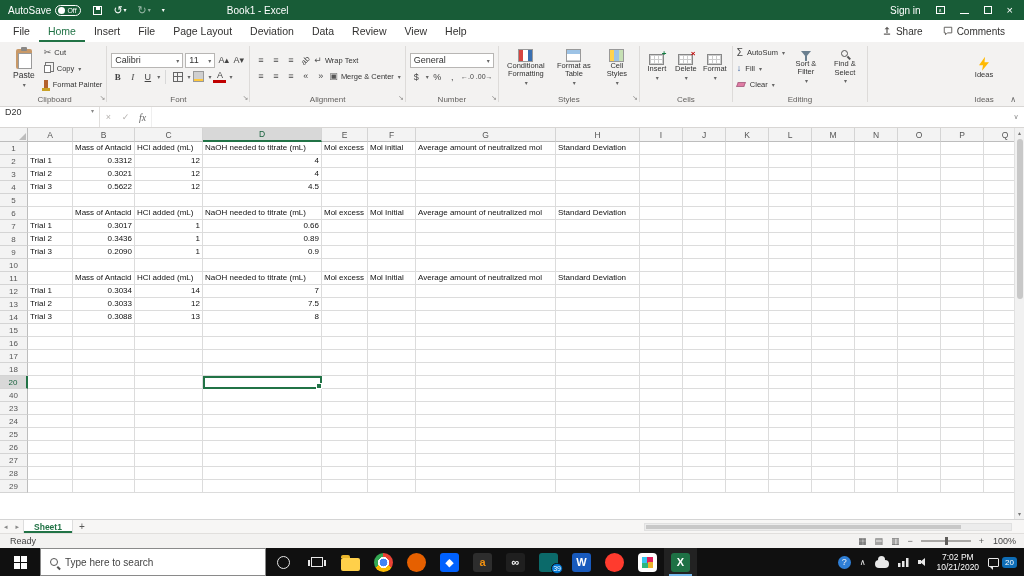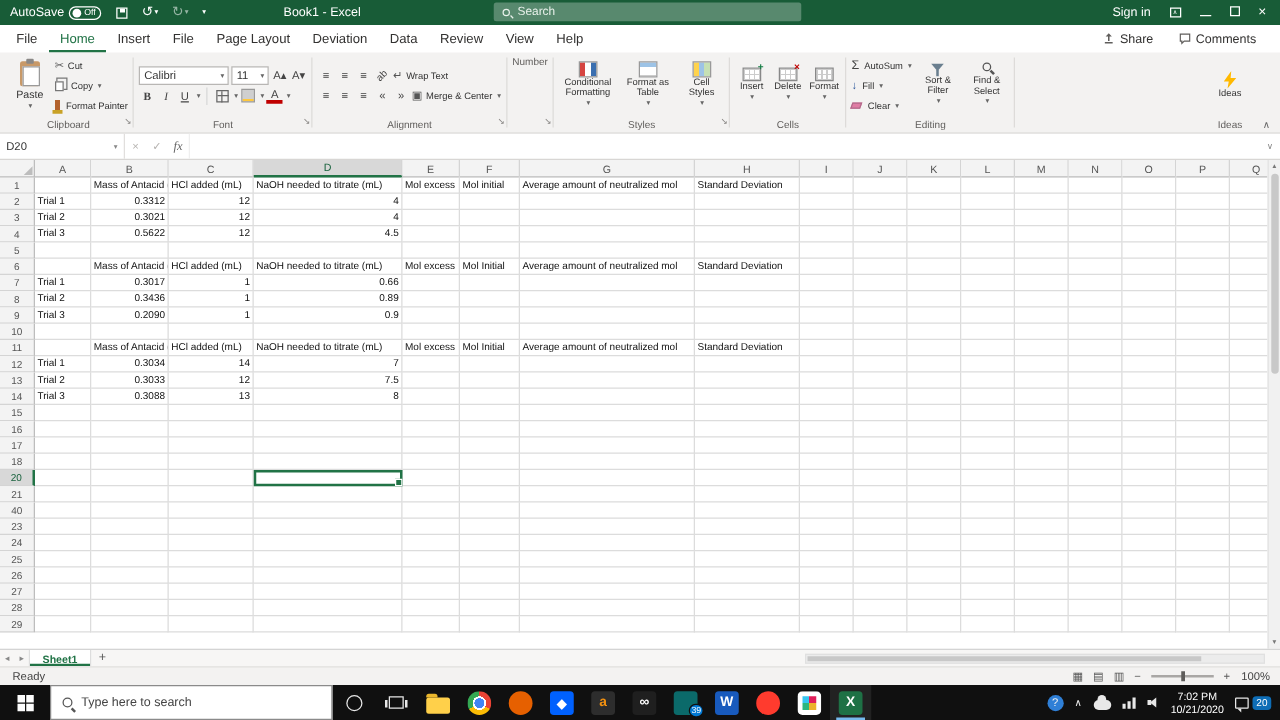--- a/index.html
+++ b/index.html
@@ -81,21 +81,21 @@
   .ic-mag{width:7px;height:7px;border:1.5px solid #555;border-radius:50%;position:relative;margin-bottom:3px;}
   .ic-mag::after{content:"";position:absolute;left:5px;top:6px;width:4px;height:1.5px;background:#555;transform:rotate(45deg);}
   .ic-bolt{width:10px;height:14px;background:#ffb900;clip-path:polygon(60% 0,0 60%,40% 60%,30% 100%,100% 40%,55% 40%);}
   .ic-eraser{width:8px;height:5px;background:#e07ca4;border:1px solid #b06a8a;transform:skewX(-20deg);margin-right:2px;}
   .sigma{font-size:10px;color:#444;margin-right:1px;}
   .fillarrow{color:#2b579a;font-size:9px;margin-right:1px;}
   .grp-ideas{margin-left:auto;margin-right:16px;}
 
   
   .formulabar{position:absolute;top:107px;left:0;right:0;height:21px;background:#fff;border-bottom:1px solid #d8d6d4;display:flex;align-items:stretch;}
-  .namebox{width:100px;border-right:1px solid #e1dfdd;display:flex;align-items:center;justify-content:space-between;padding:0 5px;font-size:9px;color:#333;}
+  .namebox{width:100px;border-right:1px solid #e1dfdd;display:flex;justify-content:space-between;padding:0 5px;font-size:9px;color:#333;}
   .nb-dd{color:#888;font-size:6px;}
   .fb-btn{width:17px;display:flex;align-items:center;justify-content:center;font-size:9px;color:#b5b2af;}
   .fb-fx{color:#666;font-family:"Liberation Serif",serif;font-style:italic;font-size:10px;}
   .fb-input{flex:1;border-left:1px solid #efefef;}
   .fb-exp{width:16px;display:flex;align-items:center;justify-content:center;color:#888;font-size:7px;}
 
   
   .sheet{position:absolute;top:128px;left:0;width:1014px;height:391px;overflow:hidden;background:#fff;}
   .ghead{display:flex;height:14px;}
   .corner{width:28px;flex:0 0 28px;background: #f3f3f3;border-right:1px solid #bdbdbd;border-bottom:1px solid #bdbdbd;position:relative;}
@@ -190,24 +190,20 @@
       <span class="qat-icn">
           <span class="save-icon"></span>
         </span>
       <span class="qat-icn">↺<span class="qat-dd">▾</span></span>
       <span class="qat-icn dim">↻<span class="qat-dd">▾</span></span>
       <span class="qat-icn">
           <span class="qat-dd">▾</span>
         </span>
     </div>
     <div class="doc-title">Book1 - Excel</div>
-    <div class="tb-search">
-      <span class="mag"></span>
-      <span>Search</span>
-    </div>
     <div class="tb-right">
       <span>Sign in</span>
       <span class="rdo-icon">∧</span>
       <span><span class="min-bar"></span></span>
       <span><span class="max-box"></span></span>
       <span class="close-x">×</span>
     </div>
   </div>
 
   <div class="menubar">
@@ -329,20 +325,36 @@
               <span>Merge &amp; Center</span>
               <span class="dd">▾</span>
             </div>
         </div>
       </div>
       <div class="rlabel"><span>Alignment</span><span class="launch">↘</span></div>
     </div>
     <div class="rdiv"></div>
 
     <div class="rgroup">
+      <div class="rbody colstack">
+        <div class="row">
+          <div class="combo w84">
+              <span>General</span>
+              <span class="dd">▾</span>
+            </div>
+        </div>
+        <div class="row">
+          <div class="tbtn">$</div>
+            <span class="dd">▾</span>
+          <div class="tbtn">%</div>
+          <div class="tbtn">,</div>
+          <div class="tbtn tiny">←.0</div>
+          <div class="tbtn tiny">.00→</div>
+        </div>
+      </div>
       <div class="rlabel"><span>Number</span><span class="launch">↘</span></div>
     </div>
     <div class="rdiv"></div>
 
     <div class="rgroup">
       <div class="rbody">
         <div class="vbtn" style="width:46px">
           <span class="ic-cf"></span>
           <span>Conditional Formatting</span>
             <span class="dd">▾</span>
@@ -844,40 +856,20 @@
           <div class="cell" style="width: 43px;"></div>
           <div class="cell" style="width: 43px;"></div>
           <div class="cell" style="width: 43px;"></div>
           <div class="cell" style="width: 43px;"></div>
           <div class="cell" style="width: 43px;"></div>
           <div class="cell" style="width: 43px;"></div>
           <div class="cell" style="width: 43px;"></div>
           <div class="cell" style="width: 43px;"></div>
         </div>
         <div class="grow">
-          <div class="rowh">21</div>
-          <div class="cell" style="width: 45px;"></div>
-          <div class="cell" style="width: 62px;"></div>
-          <div class="cell" style="width: 68px;"></div>
-          <div class="cell" style="width: 119px;"></div>
-          <div class="cell" style="width: 46px;"></div>
-          <div class="cell" style="width: 48px;"></div>
-          <div class="cell" style="width: 140px;"></div>
-          <div class="cell" style="width: 84px;"></div>
-          <div class="cell" style="width: 43px;"></div>
-          <div class="cell" style="width: 43px;"></div>
-          <div class="cell" style="width: 43px;"></div>
-          <div class="cell" style="width: 43px;"></div>
-          <div class="cell" style="width: 43px;"></div>
-          <div class="cell" style="width: 43px;"></div>
-          <div class="cell" style="width: 43px;"></div>
-          <div class="cell" style="width: 43px;"></div>
-          <div class="cell" style="width: 43px;"></div>
-        </div>
-        <div class="grow">
           <div class="rowh">40</div>
           <div class="cell" style="width: 45px;"></div>
           <div class="cell" style="width: 62px;"></div>
           <div class="cell" style="width: 68px;"></div>
           <div class="cell" style="width: 119px;"></div>
           <div class="cell" style="width: 46px;"></div>
           <div class="cell" style="width: 48px;"></div>
           <div class="cell" style="width: 140px;"></div>
           <div class="cell" style="width: 84px;"></div>
           <div class="cell" style="width: 43px;"></div>

